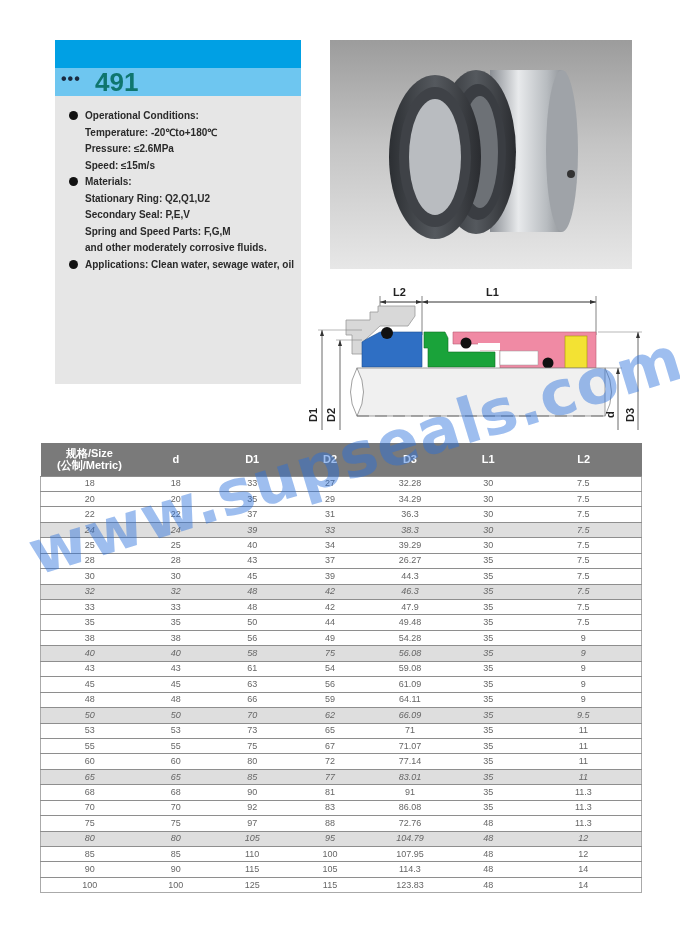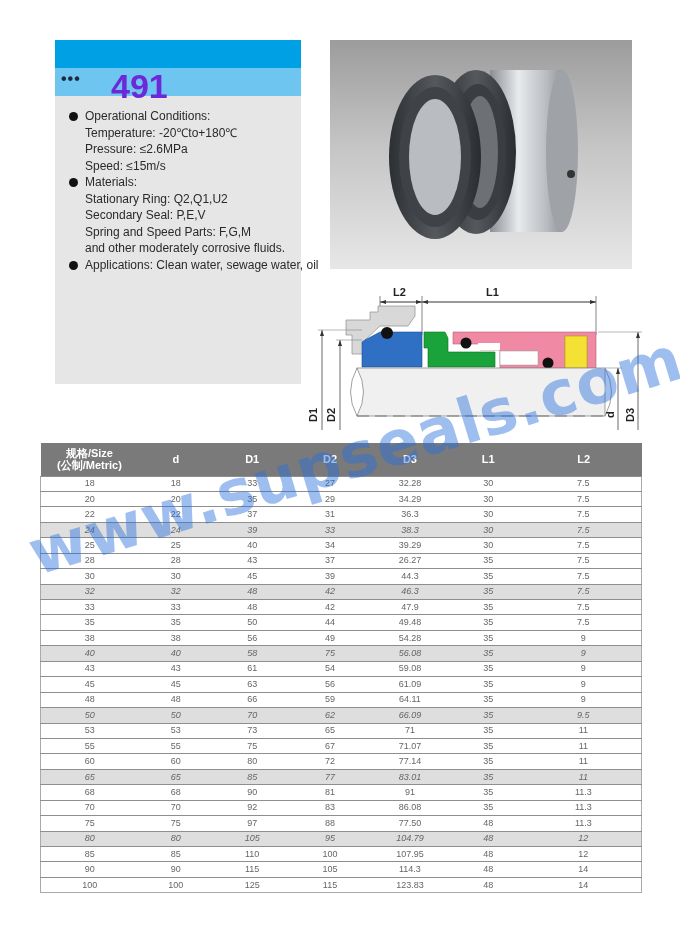--- a/index.html
+++ b/index.html
@@ -4,22 +4,22 @@
 <style>
   * { box-sizing: border-box; margin: 0; padding: 0; }
   html, body { width: 680px; height: 925px; background: #ffffff; overflow: hidden; }
   body { position: relative; font-family: "Liberation Sans", sans-serif; color: #222; }
 
   
   .spec-panel { position: absolute; left: 55px; top: 40px; width: 246px; height: 344px; background: #e6e6e6; }
   .spec-band-top { position: absolute; left: 0; top: 0; width: 246px; height: 28px; background: #00a0e4; }
   .spec-band-bottom { position: absolute; left: 0; top: 28px; width: 246px; height: 28px; background: #6ec6f0; }
   .spec-dots { position: absolute; left: 6px; top: 30px; font-size: 16px; font-weight: bold; color: #1a2a40; letter-spacing: 1px; }
-  .spec-model { position: absolute; left: 56px; top: 27px; font-size: 34px; font-weight: bold; color: #6d28d9; }
-  .spec-body { position: absolute; left: 14px; top: 68px; width: 228px; font-size: 12px; font-weight: normal; color: #2a2a2a; }
+  .spec-model { position: absolute; left: 40px; top: 27px; font-size: 26px; font-weight: bold; color: #0f766e; }
+  .spec-body { position: absolute; left: 14px; top: 68px; width: 228px; font-size: 10px; font-weight: bold; color: #2a2a2a; }
   .spec-line { height: 16.5px; line-height: 16.5px; white-space: nowrap; }
   .spec-line.indent { padding-left: 16px; }
   .bullet { display: inline-block; width: 9px; height: 9px; border-radius: 50%; background: #111; vertical-align: -1px; margin-right: 7px; }
 
   
   .photo { position: absolute; left: 330px; top: 40px; width: 302px; height: 229px;
            background: linear-gradient(180deg, #9c9c9c 0%, #c4c4c4 45%, #e7e7e7 100%); overflow: hidden; }
 
   
   .diagram { position: absolute; left: 300px; top: 280px; width: 350px; height: 160px; }
@@ -363,21 +363,21 @@
         <td>83</td>
         <td>86.08</td>
         <td>35</td>
         <td>11.3</td>
       </tr>
       <tr>
         <td>75</td>
         <td>75</td>
         <td>97</td>
         <td>88</td>
-        <td>77.50</td>
+        <td>72.76</td>
         <td>48</td>
         <td>11.3</td>
       </tr>
       <tr class="shade">
         <td>80</td>
         <td>80</td>
         <td>105</td>
         <td>95</td>
         <td>104.79</td>
         <td>48</td>

